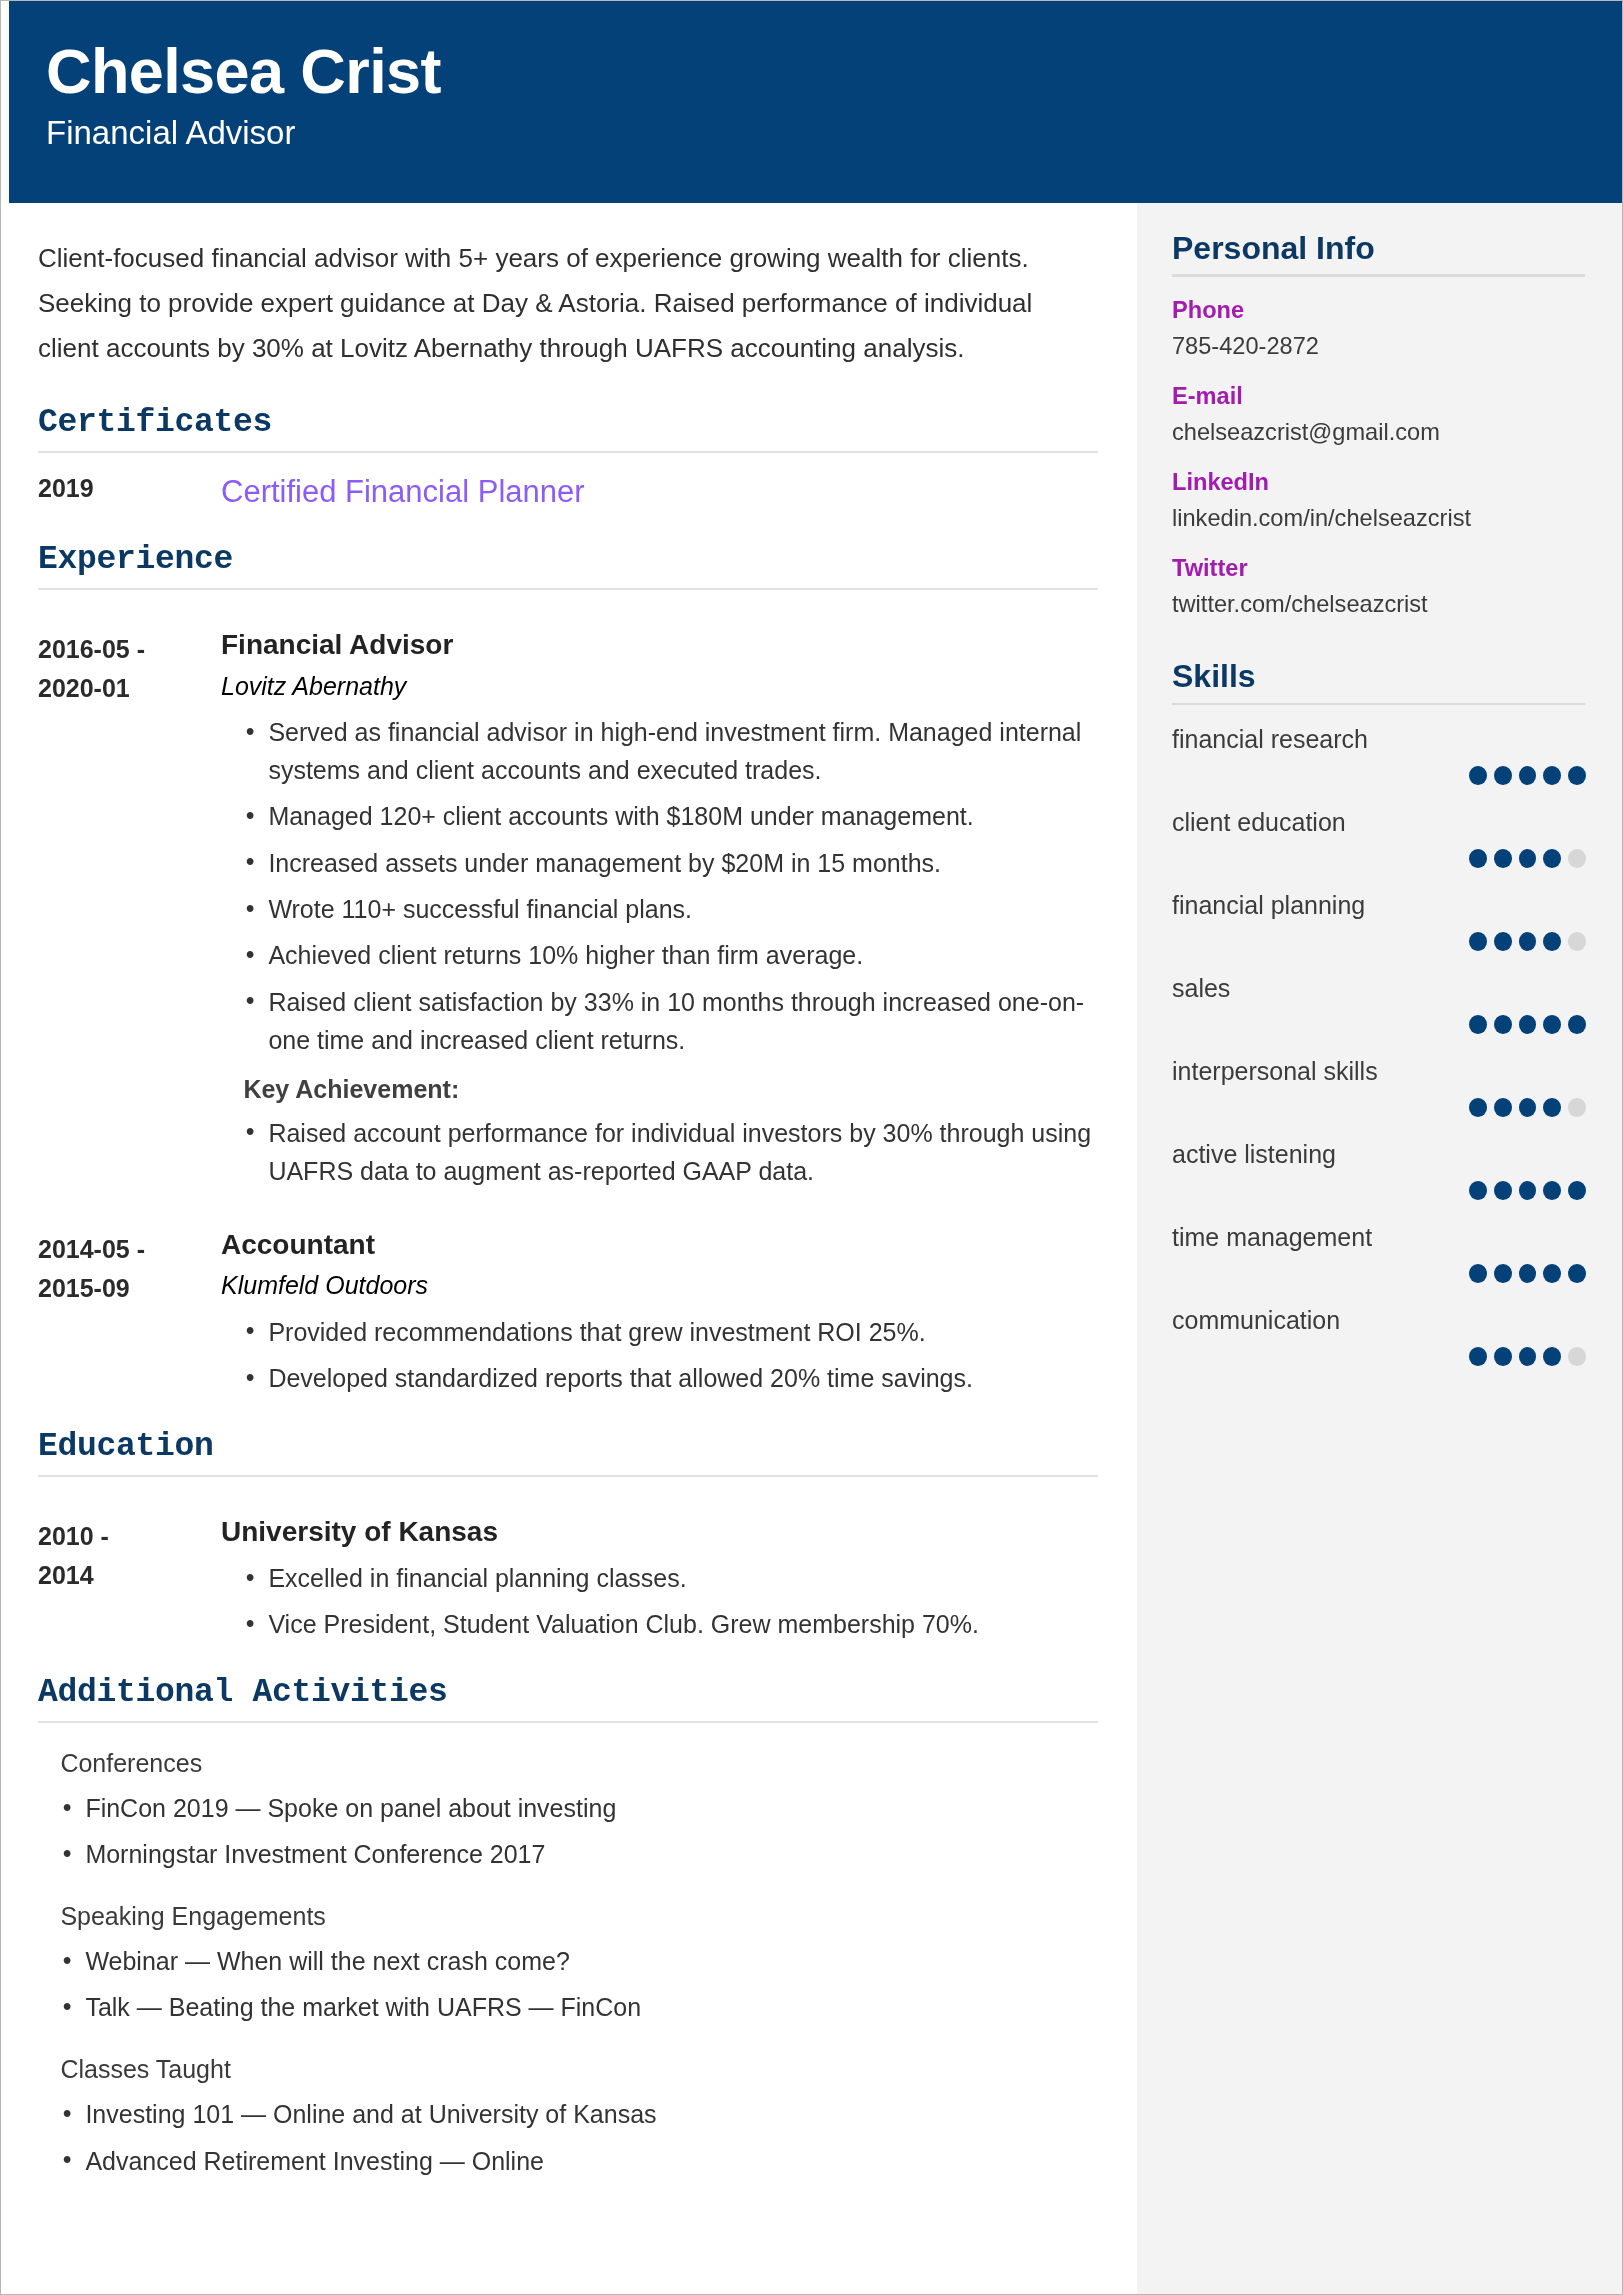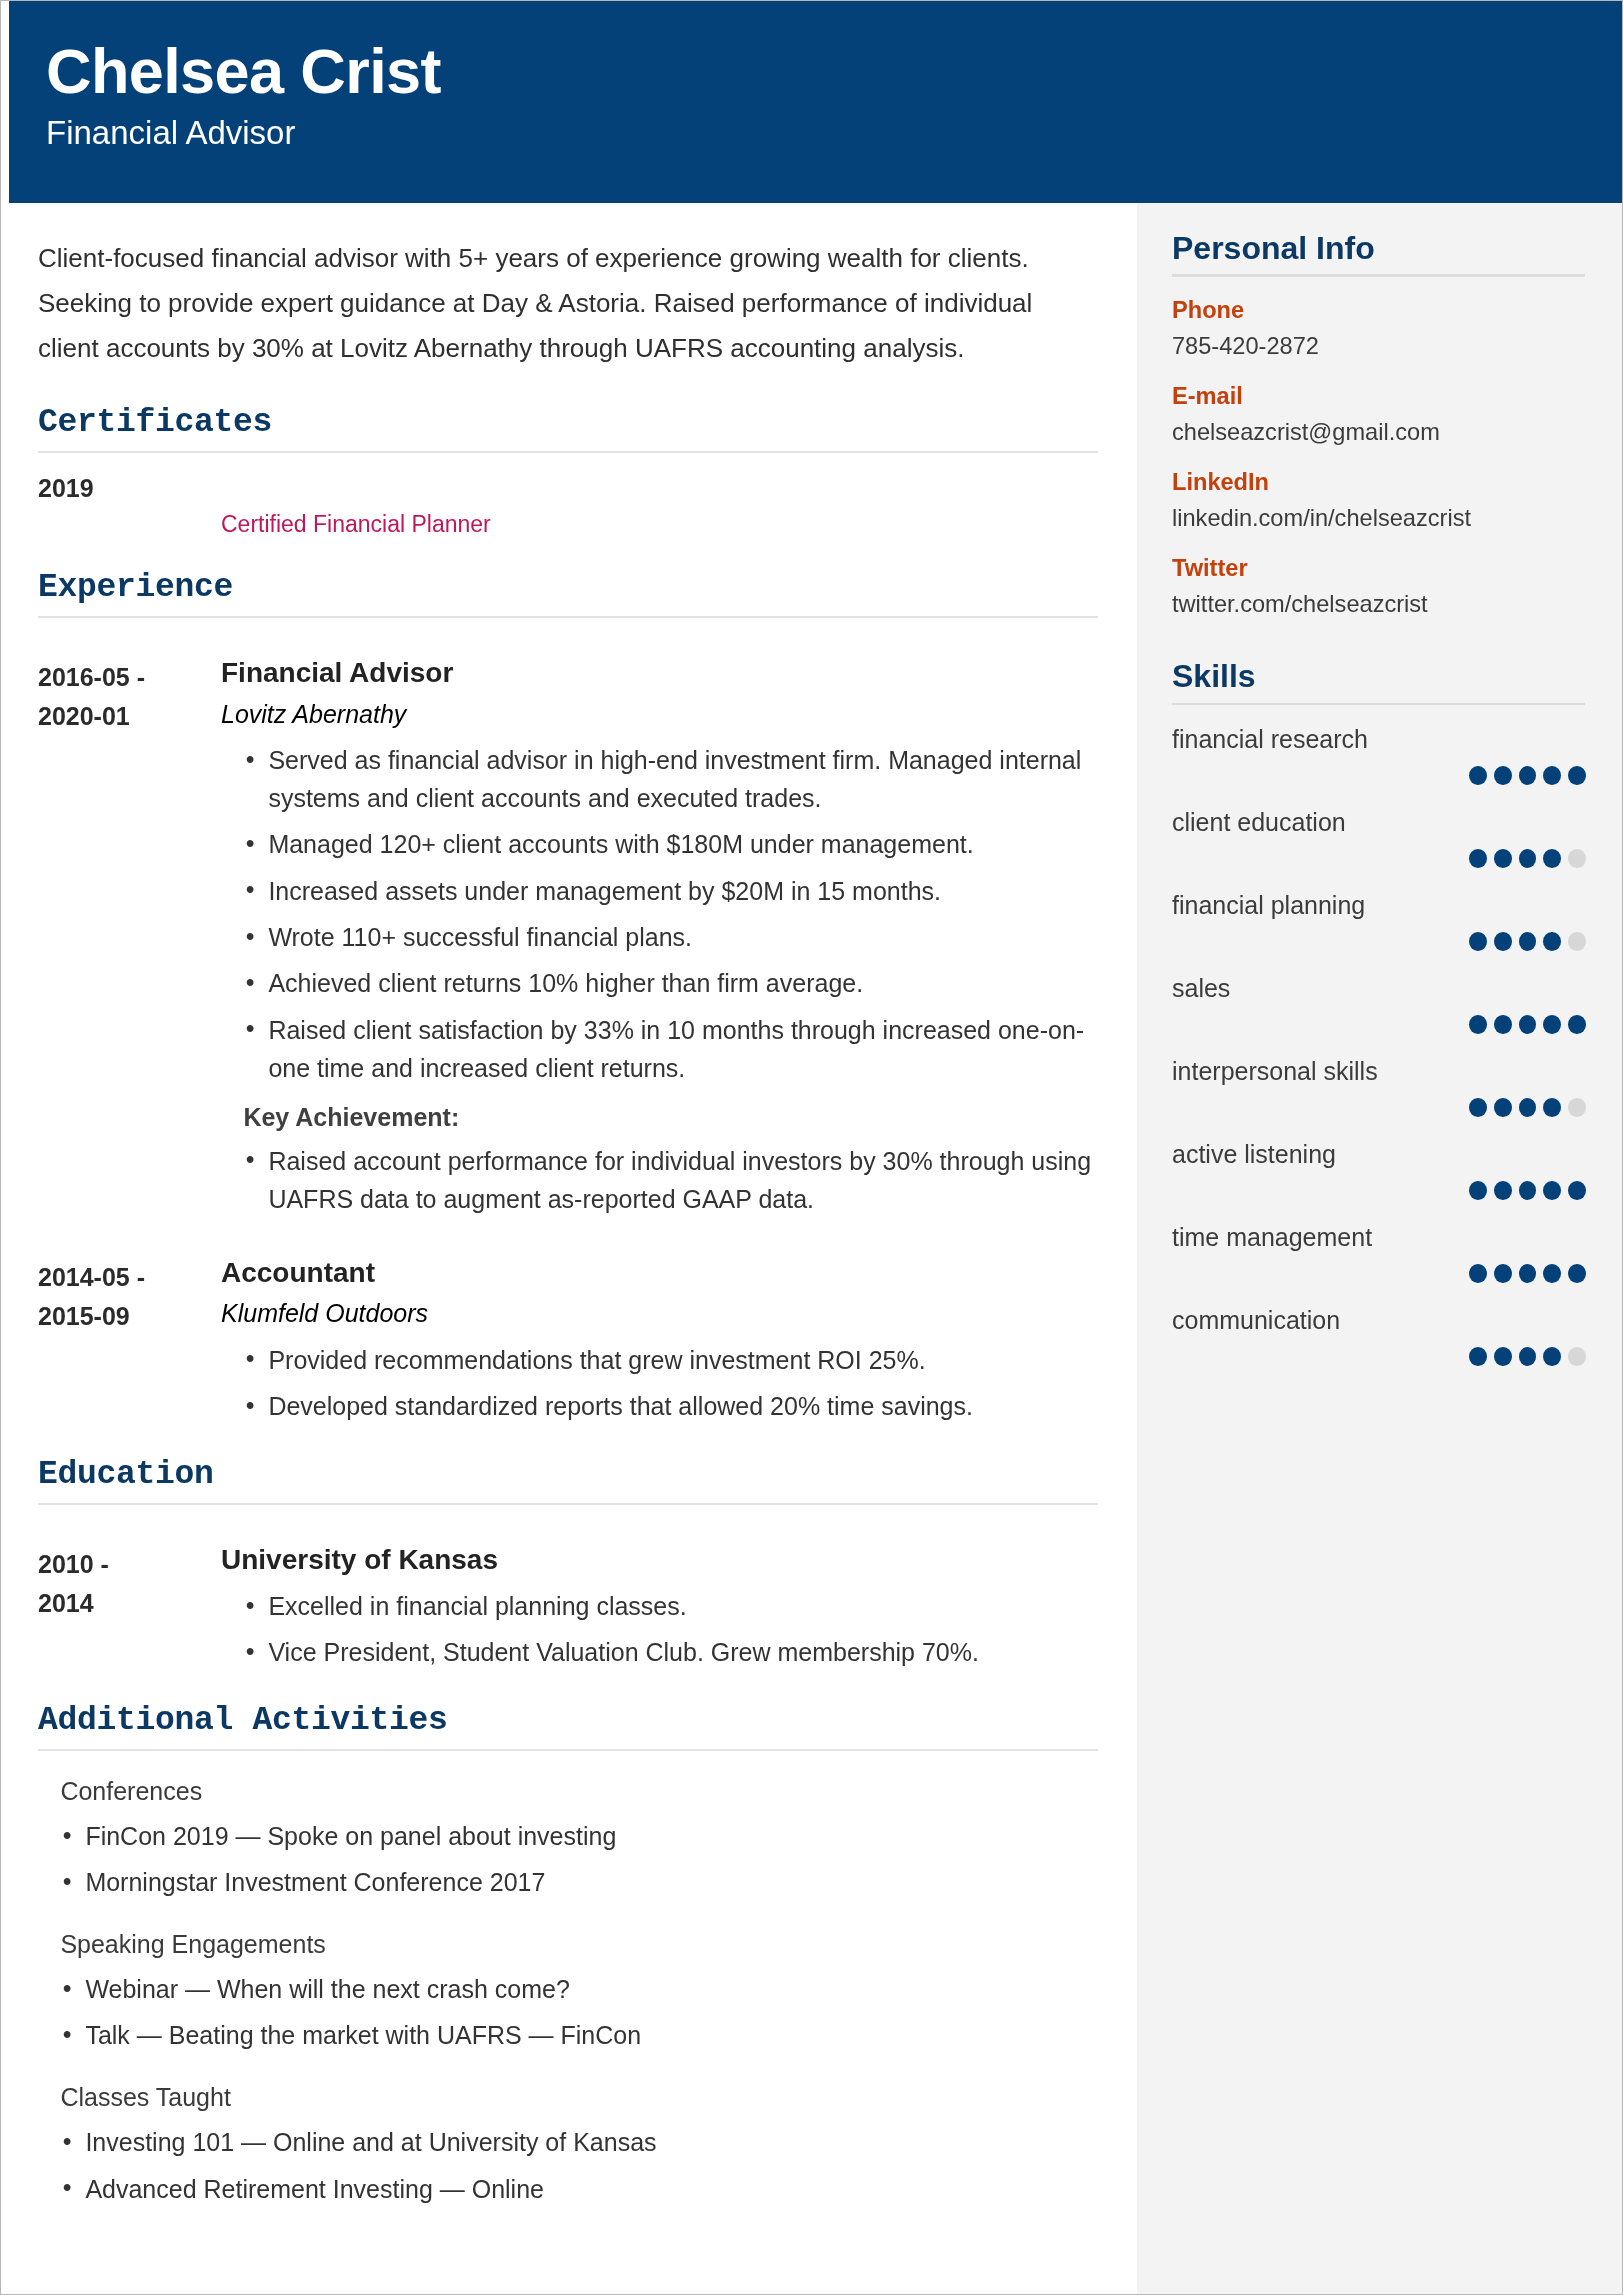--- a/index.html
+++ b/index.html
@@ -156,23 +156,22 @@
     margin-top: 21px;
   }
   .cert-year {
     width: 183px;
     flex: 0 0 183px;
     font-size: 25px;
     font-weight: bold;
     color: #2b2b2b;
   }
   .cert-name {
-    font-size: 23px;
-    color: #be185d;
-    margin-top: 37px;
+    font-size: 31px;
+    color: #8b5cf6;
   }
 
   .activity-group { margin-top: 27px; padding-left: 22.4px; }
   .activity-group.first { margin-top: 23.6px; }
   .activity-label {
     font-size: 25px;
     color: #3a3a3a;
     line-height: 1.3;
   }
   .activity-group ul.bullets { padding-left: 0; margin-top: 9.4px; }
@@ -188,21 +187,21 @@
     height: 2.4px;
     background: #dcdcdc;
     margin-top: 8.3px;
     width: 413px;
   }
 
   .info-block { margin-top: 17.7px; }
   .info-label {
     font-size: 23.6px;
     font-weight: bold;
-    color: #c2410c;
+    color: #a21caf;
     line-height: 1.35;
   }
   .info-value {
     font-size: 23.6px;
     color: #3b3b3b;
     line-height: 1.35;
     margin-top: 4.7px;
   }
 
   .skills-section { margin-top: 38px; }

